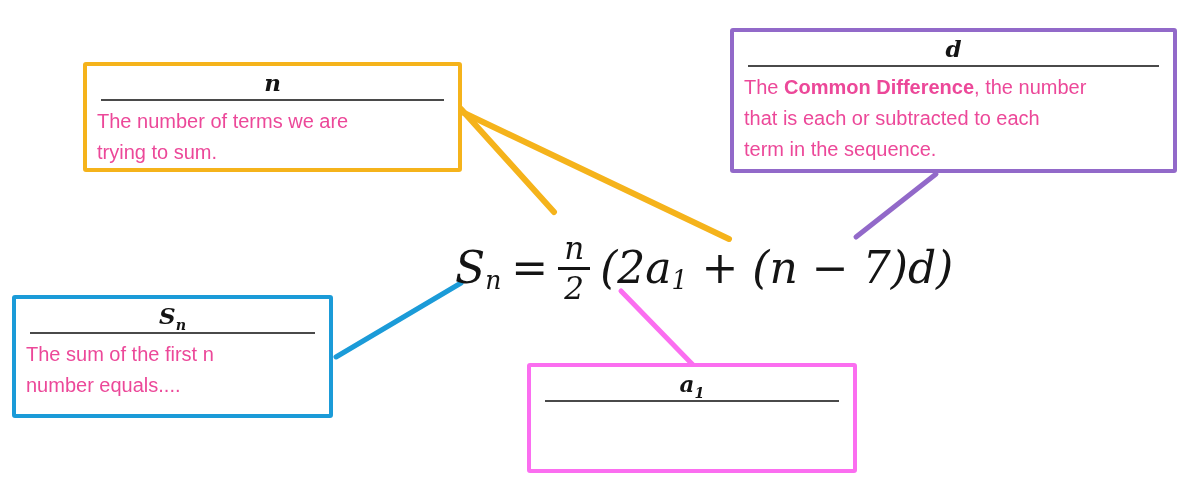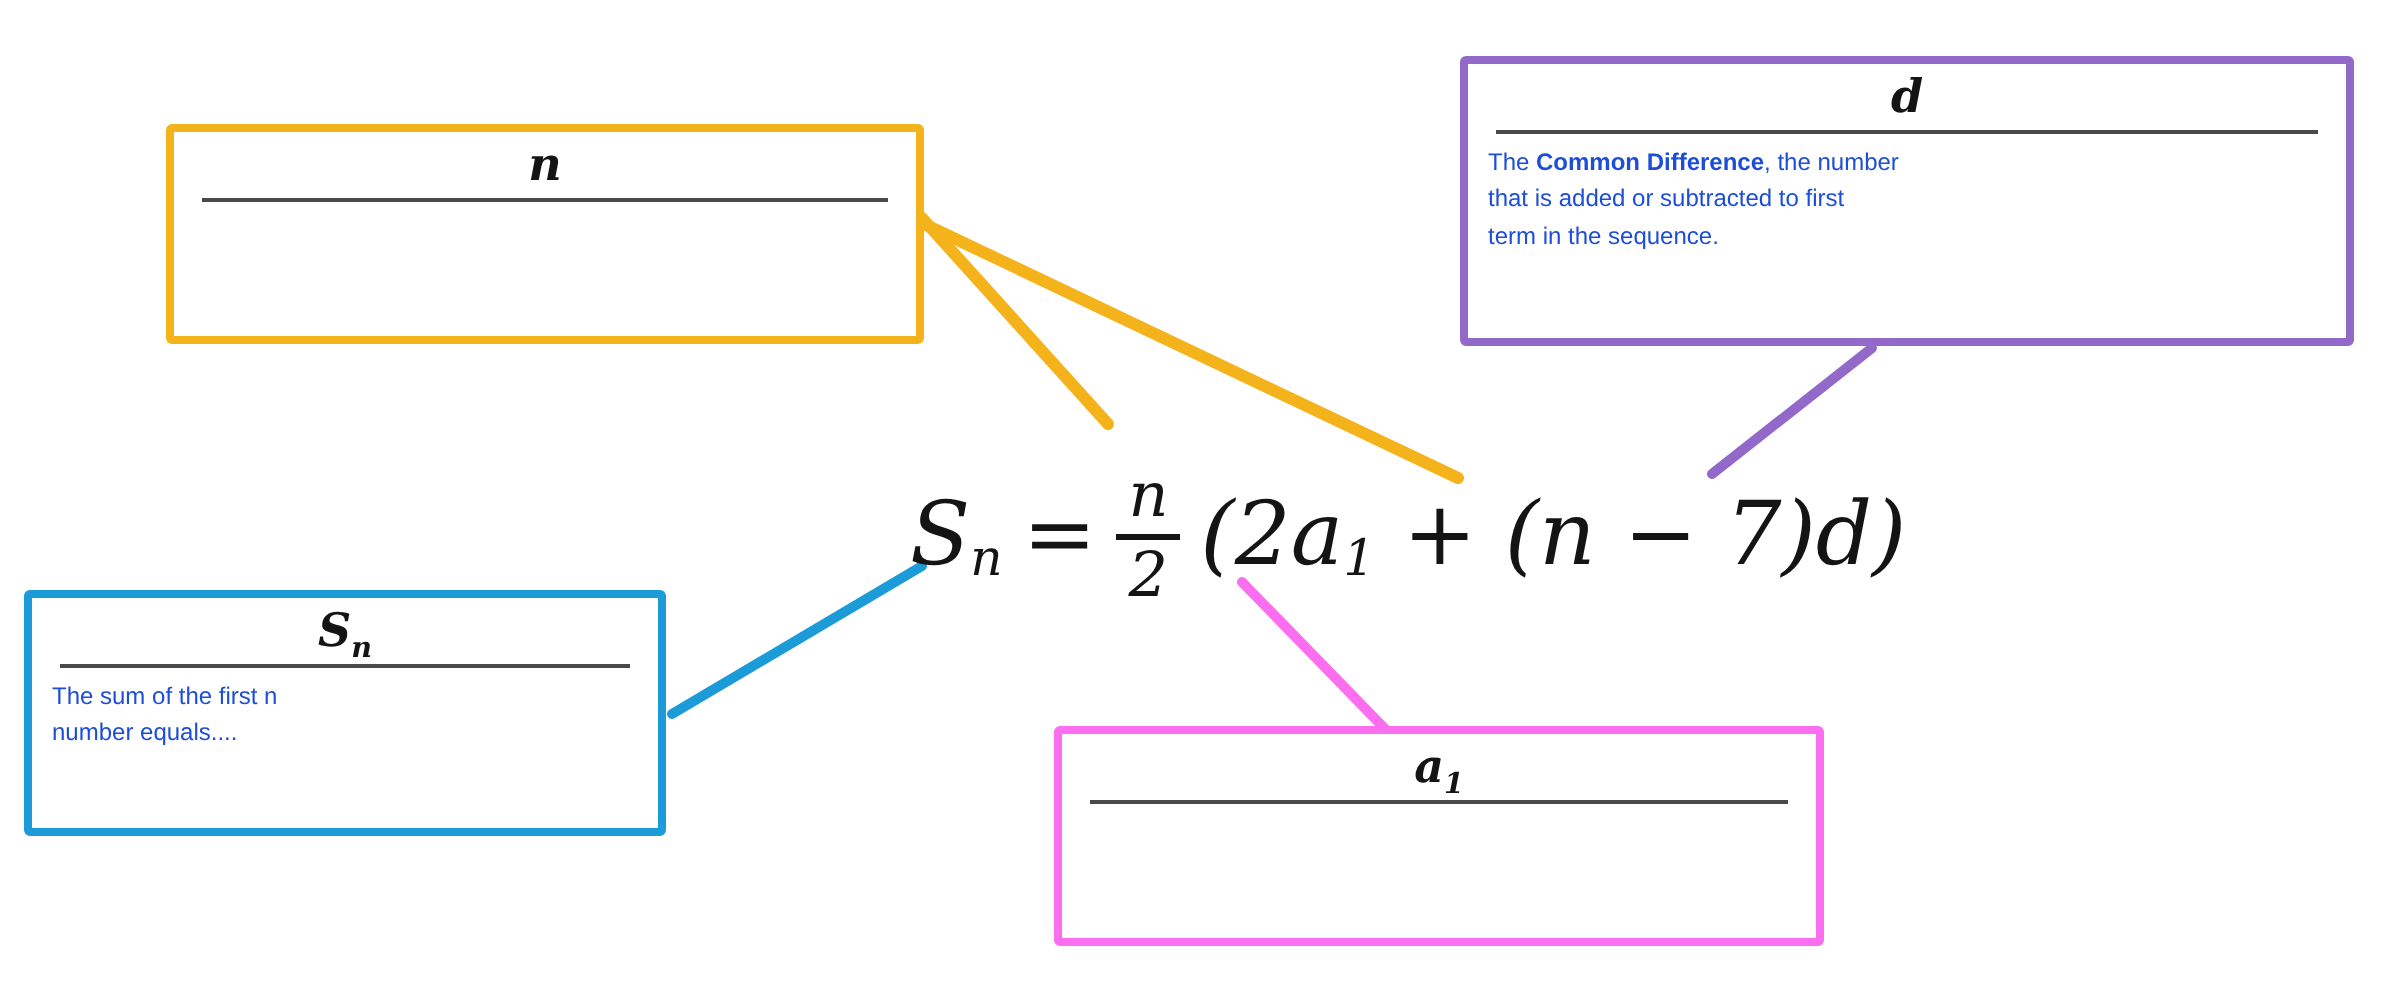--- a/index.html
+++ b/index.html
@@ -27,21 +27,21 @@
   .ctitle {
     font-family:"DejaVu Serif", serif;
     font-style:italic; font-weight:700;
     font-size:23px; line-height:1.25;
     text-align:center; color:#141414;
     border-bottom:2px solid #4a4a4a;
     padding-bottom:1px; margin:0 4px 5px 4px;
   }
   .ctitle sub { font-size:0.62em; line-height:0; }
 
-  .cbody { font-size:12px; line-height:1.55; color:#1d4ed8; }
+  .cbody { font-size:20px; line-height:1.55; color:#ec4899; }
   .bline { white-space:nowrap; }
   .bold  { font-weight:700; }
 
   
   .formula {
     position:absolute; left:455px; top:218px; height:100px;
     display:flex; align-items:center; gap:10px;
     font-family:"DejaVu Serif", serif; font-style:italic;
     font-size:44px; color:#141414; line-height:1;
   }
@@ -69,36 +69,40 @@
     <span class="frac">
       <span class="num">n</span>
       <span class="fbar"></span>
       <span class="den">2</span>
     </span>
     <span class="f-item"><span>(2a</span><sub>1</sub><span> + (n − 7)d)</span></span>
   </div>
 
   <div class="callout gold" style="left:83px; top:62px; width:379px; height:110px;">
     <div class="ctitle"><span>n</span></div>
+    <div class="cbody">
+      <div class="bline">The number of terms we are</div>
+      <div class="bline">trying to sum.</div>
+    </div>
   </div>
 
   <div class="callout purple" style="left:730px; top:28px; width:447px; height:145px;">
     <div class="ctitle"><span>d</span></div>
     <div class="cbody">
       <div class="bline"><span>The </span><span class="bold">Common Difference</span><span>, the number</span></div>
-      <div class="bline">that is added or subtracted to first</div>
+      <div class="bline">that is each or subtracted to each</div>
       <div class="bline">term in the sequence.</div>
     </div>
   </div>
 
   <div class="callout blue" style="left:12px; top:295px; width:321px; height:123px;">
     <div class="ctitle"><span><span>S</span><sub>n</sub></span></div>
     <div class="cbody">
       <div class="bline">The sum of the first n</div>
       <div class="bline">number equals....</div>
     </div>
   </div>
 
-  <div class="callout pink" style="left:527px; top:363px; width:385px; height:110px;">
+  <div class="callout pink" style="left:527px; top:363px; width:330px; height:110px;">
     <div class="ctitle"><span><span>a</span><sub>1</sub></span></div>
   </div>
 
 </div>
 
 </body></html>

